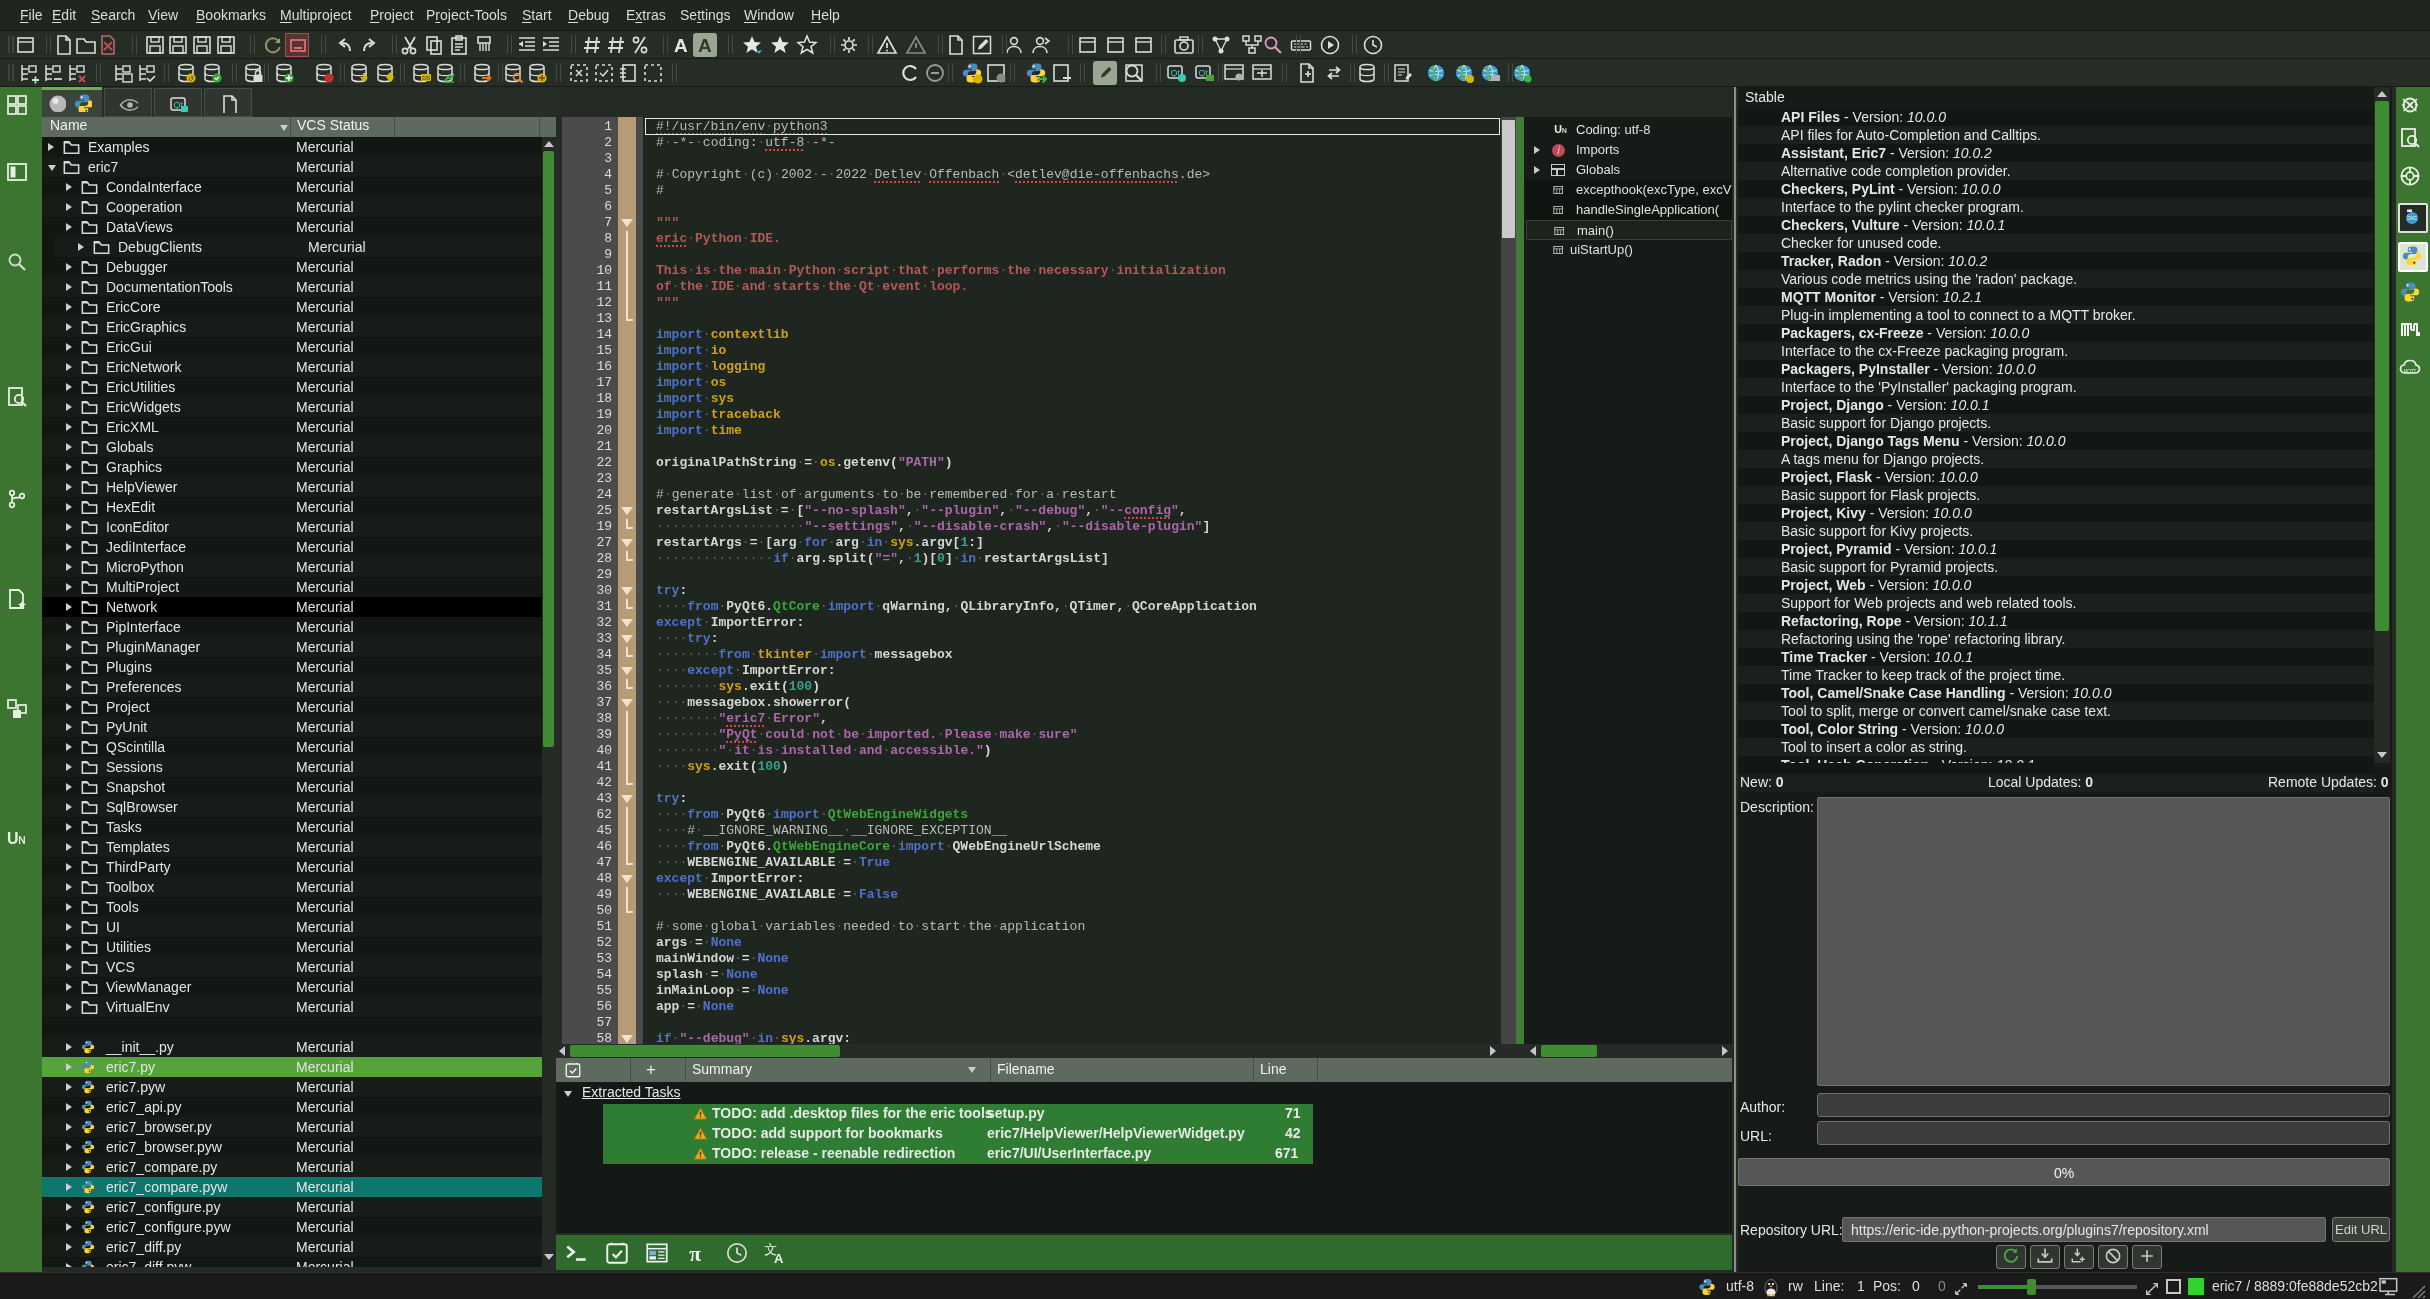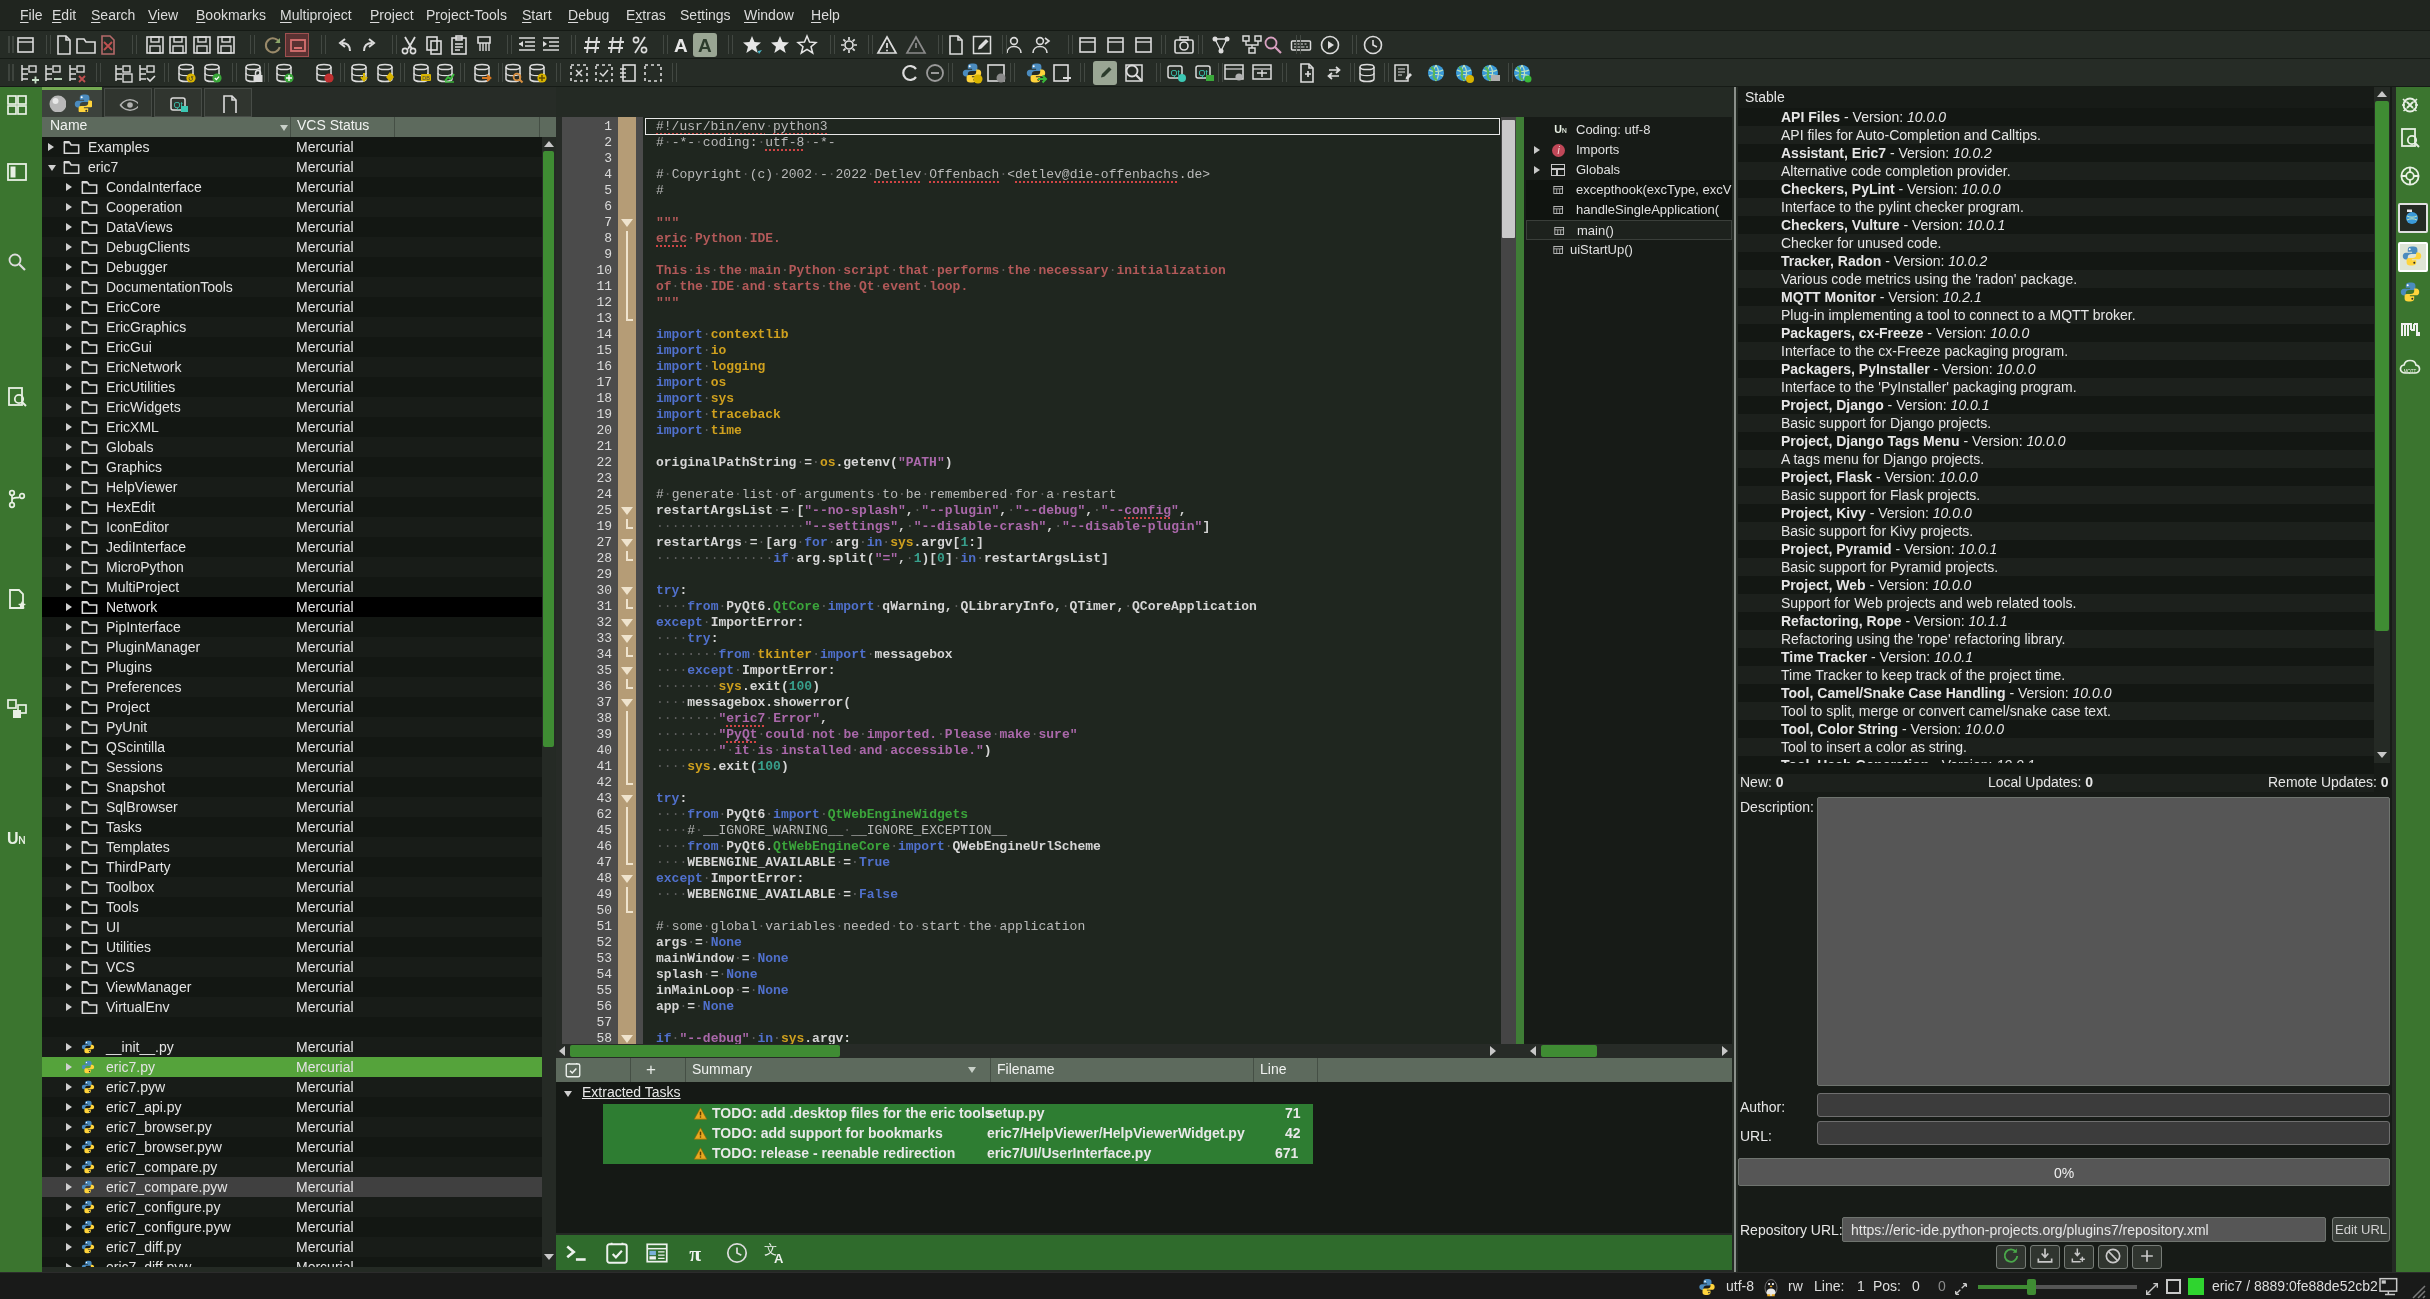--- a/index.html
+++ b/index.html
@@ -802,21 +802,21 @@
       </div>
       <div class="trow" style="top:80px;background:#131713;">
         <span class="arr" style="left:24px"></span>
         <span class="fold" style="left:39px"><svg width="17" height="16" viewBox="0 0 20 19">
             <path d="M1.5 4.5h6.5l1.5 2.5h9v10h-17z" fill="none" stroke="#d8d8d8" stroke-width="1.8"></path>
             <path d="M1.5 4.5v-1.5h5.5l1 1.5" fill="none" stroke="#d8d8d8" stroke-width="1.5"></path>
           </svg></span>
         <span class="abs" style="left:64px">DataViews</span>
         <span class="vcs">Mercurial</span>
       </div>
-      <div class="trow" style="top:100px;background:#181c18;">
+      <div class="trow" style="top:100px;background:#181c18;margin-left:12px;">
         <span class="arr" style="left:24px"></span>
         <span class="fold" style="left:39px"><svg width="17" height="16" viewBox="0 0 20 19">
             <path d="M1.5 4.5h6.5l1.5 2.5h9v10h-17z" fill="none" stroke="#d8d8d8" stroke-width="1.8"></path>
             <path d="M1.5 4.5v-1.5h5.5l1 1.5" fill="none" stroke="#d8d8d8" stroke-width="1.5"></path>
           </svg></span>
         <span class="abs" style="left:64px">DebugClients</span>
         <span class="vcs">Mercurial</span>
       </div>
       <div class="trow" style="top:120px;background:#131713;">
         <span class="arr" style="left:24px"></span>
@@ -1218,21 +1218,21 @@
         <span class="vcs">Mercurial</span>
       </div>
       <div class="trow" style="top:1020px;background:#181c18;">
         <span class="arr" style="left:24px"></span>
         <span class="pyi" style="left:38px"><svg width="16" height="16" viewBox="0 0 24 24">
             <use href="#i-pylogo"></use>
           </svg></span>
         <span class="abs" style="left:64px">eric7_compare.py</span>
         <span class="vcs">Mercurial</span>
       </div>
-      <div class="trow" style="top:1040px;background:#404040;">
+      <div class="trow" style="top:1040px;background:#0f766e;">
         <span class="arr" style="left:24px"></span>
         <span class="pyi" style="left:38px"><svg width="16" height="16" viewBox="0 0 24 24">
             <use href="#i-pylogo"></use>
           </svg></span>
         <span class="abs" style="left:64px">eric7_compare.pyw</span>
         <span class="vcs">Mercurial</span>
       </div>
       <div class="trow" style="top:1060px;background:#181c18;">
         <span class="arr" style="left:24px"></span>
         <span class="pyi" style="left:38px"><svg width="16" height="16" viewBox="0 0 24 24">

